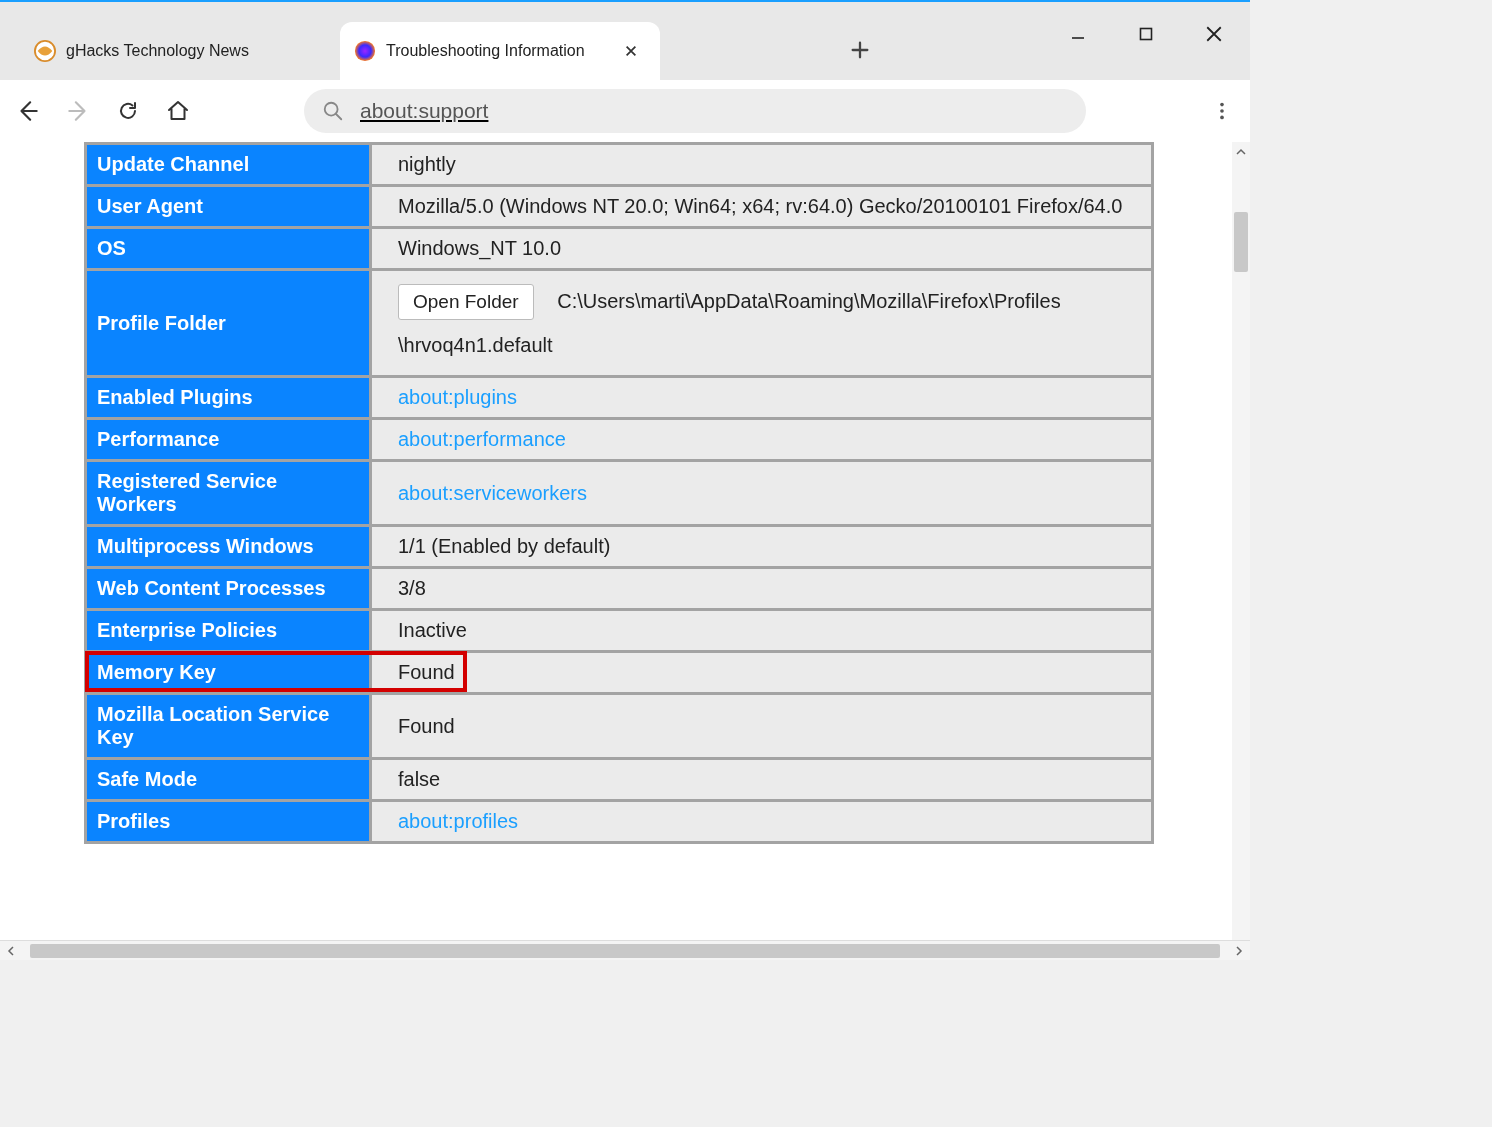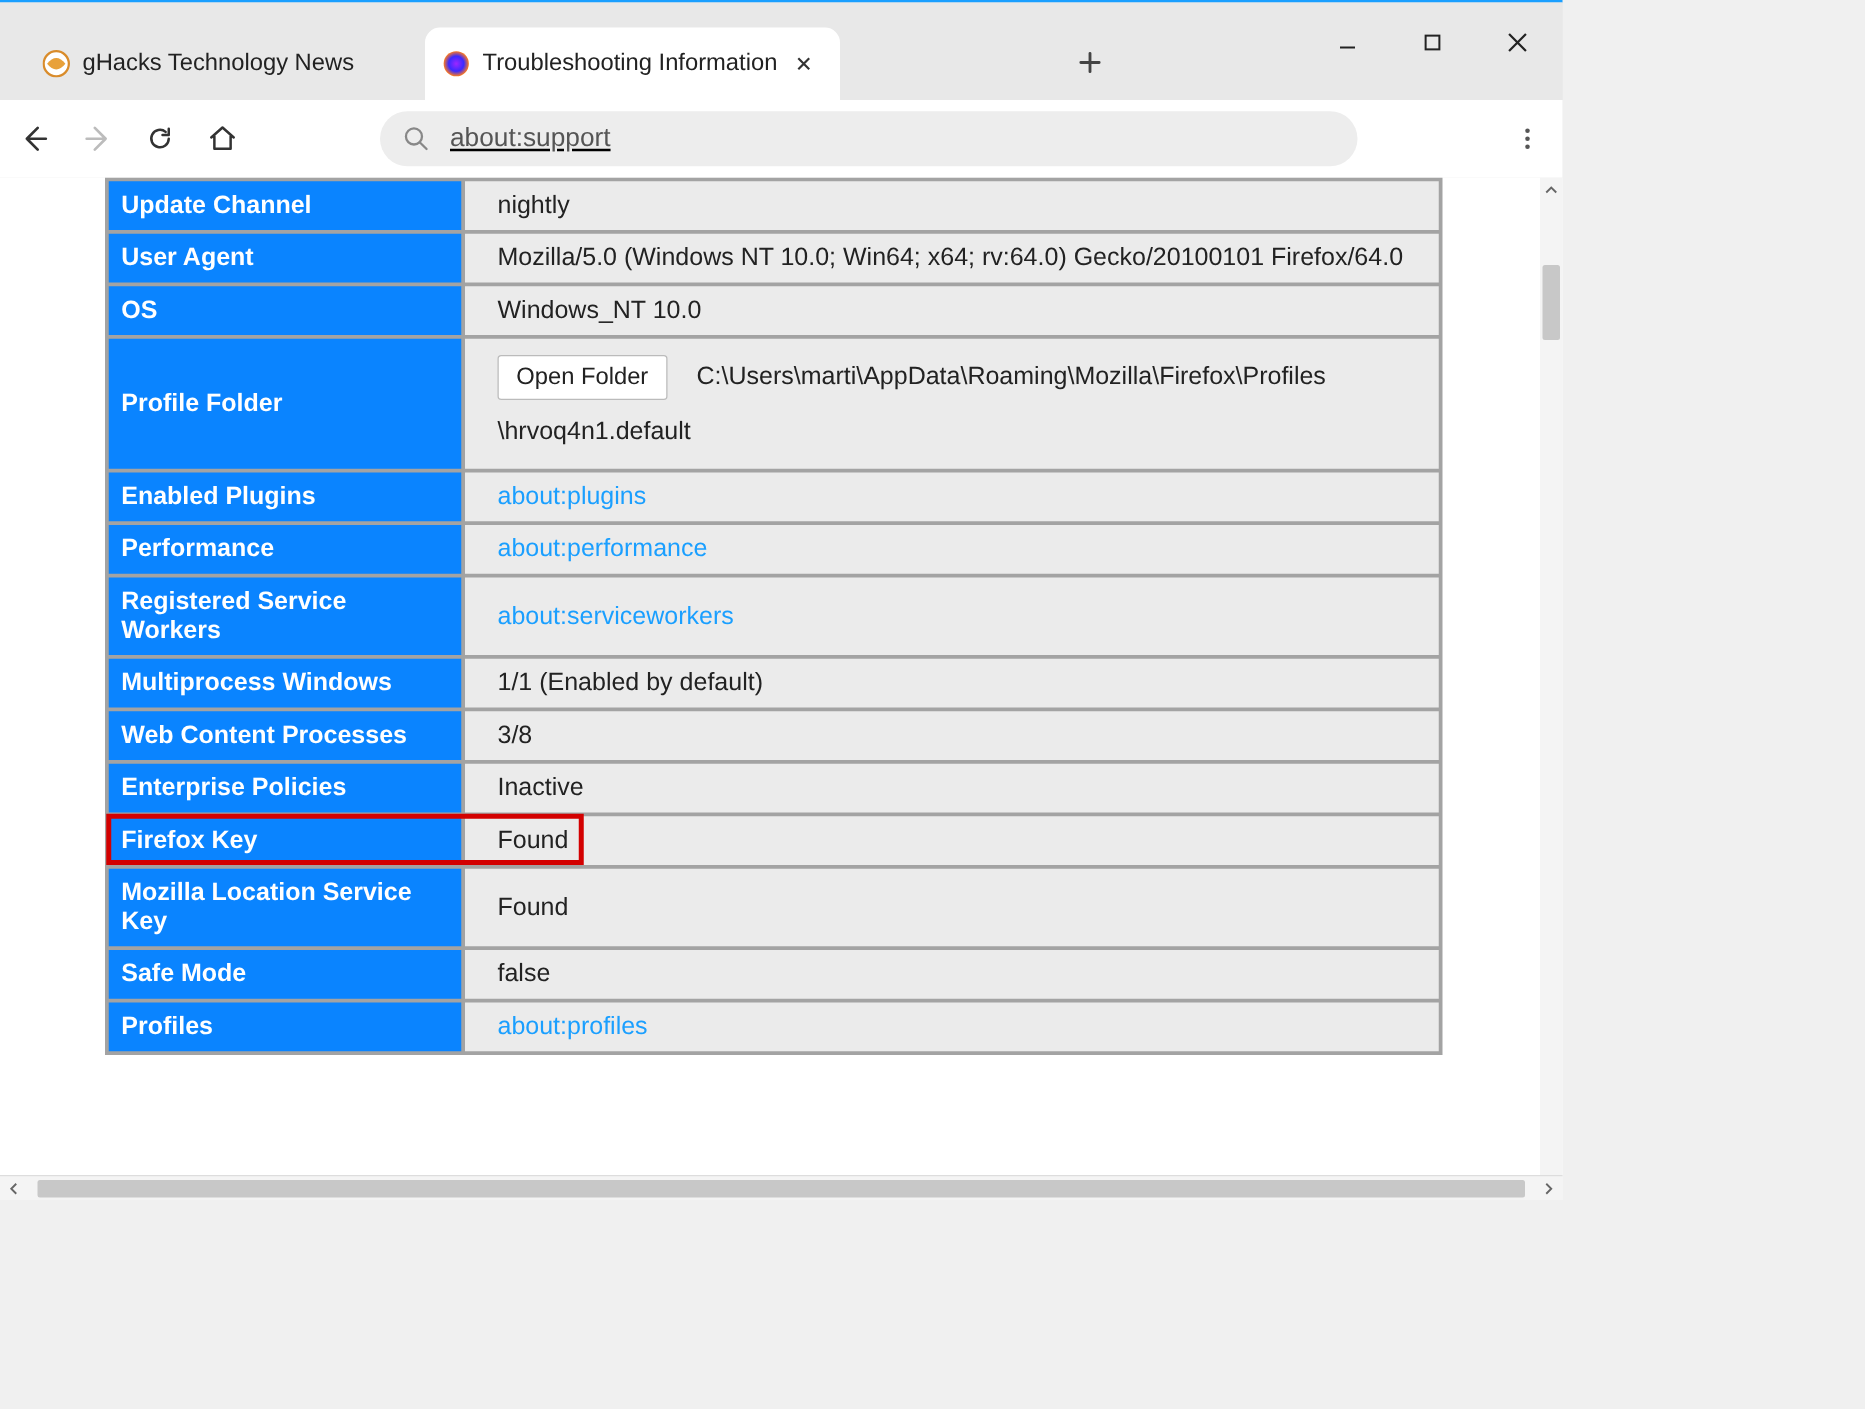--- a/index.html
+++ b/index.html
@@ -29,21 +29,21 @@
     display: flex;
     align-items: flex-end;
     padding-left: 20px;
     position: relative;
   }
   .tab {
     height: 58px;
     display: flex;
     align-items: center;
     padding: 0 18px 0 14px;
-    font-size: 19px;
+    font-size: 16px;
     color: #222;
     position: relative;
     min-width: 320px;
     gap: 10px;
   }
   .tab.active {
     background: #ffffff;
     border-radius: 12px 12px 0 0;
   }
   .tab .favicon {
@@ -319,21 +319,21 @@
   <div class="content-scroll">
     <div class="content-inner">
       <table class="info">
         <tbody>
             <tr>
           <th>Update Channel</th>
           <td>nightly</td>
         </tr>
         <tr>
           <th>User Agent</th>
-          <td>Mozilla/5.0 (Windows NT 10.0; Win64; x64; rv:64.0) Gecko/20100101 Firefox/64.0</td>
+          <td>Mozilla/5.0 (Windows NT 20.0; Win64; x64; rv:64.0) Gecko/20100101 Firefox/64.0</td>
         </tr>
         <tr>
           <th>OS</th>
           <td>Windows_NT 10.0</td>
         </tr>
         <tr>
           <th>Profile Folder</th>
           <td class="folder-cell">
             <button class="open-folder-btn">Open Folder</button>
             <span>C:\Users\marti\AppData\Roaming\Mozilla\Firefox\Profiles</span><br>
@@ -358,21 +358,21 @@
         </tr>
         <tr id="row-web-content">
           <th>Web Content Processes</th>
           <td>3/8</td>
         </tr>
         <tr>
           <th>Enterprise Policies</th>
           <td>Inactive</td>
         </tr>
         <tr>
-          <th>Firefox Key</th>
+          <th>Memory Key</th>
           <td>Found</td>
         </tr>
         <tr>
           <th>Mozilla Location Service Key</th>
           <td>Found</td>
         </tr>
         <tr>
           <th>Safe Mode</th>
           <td>false</td>
         </tr>

